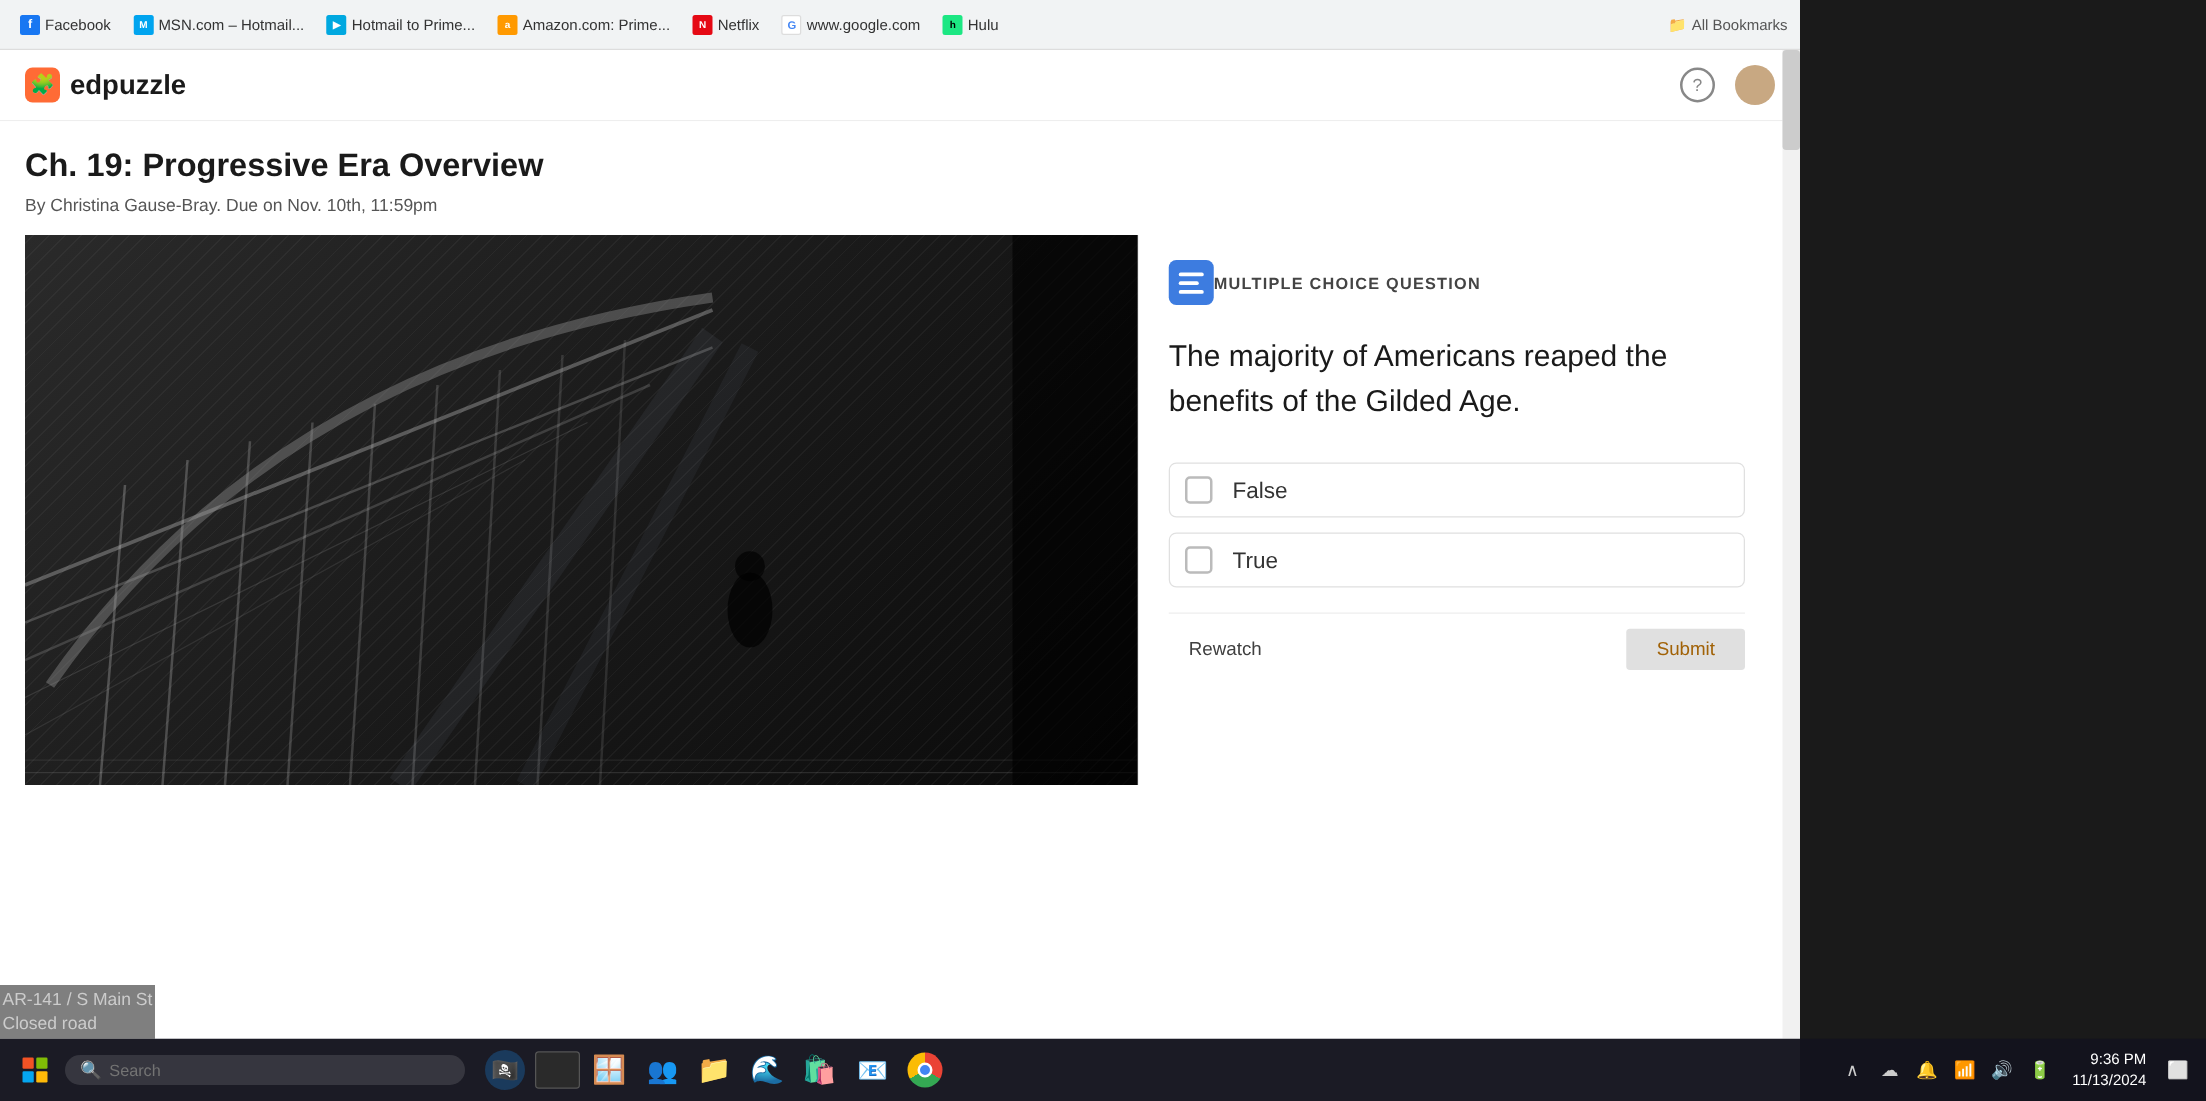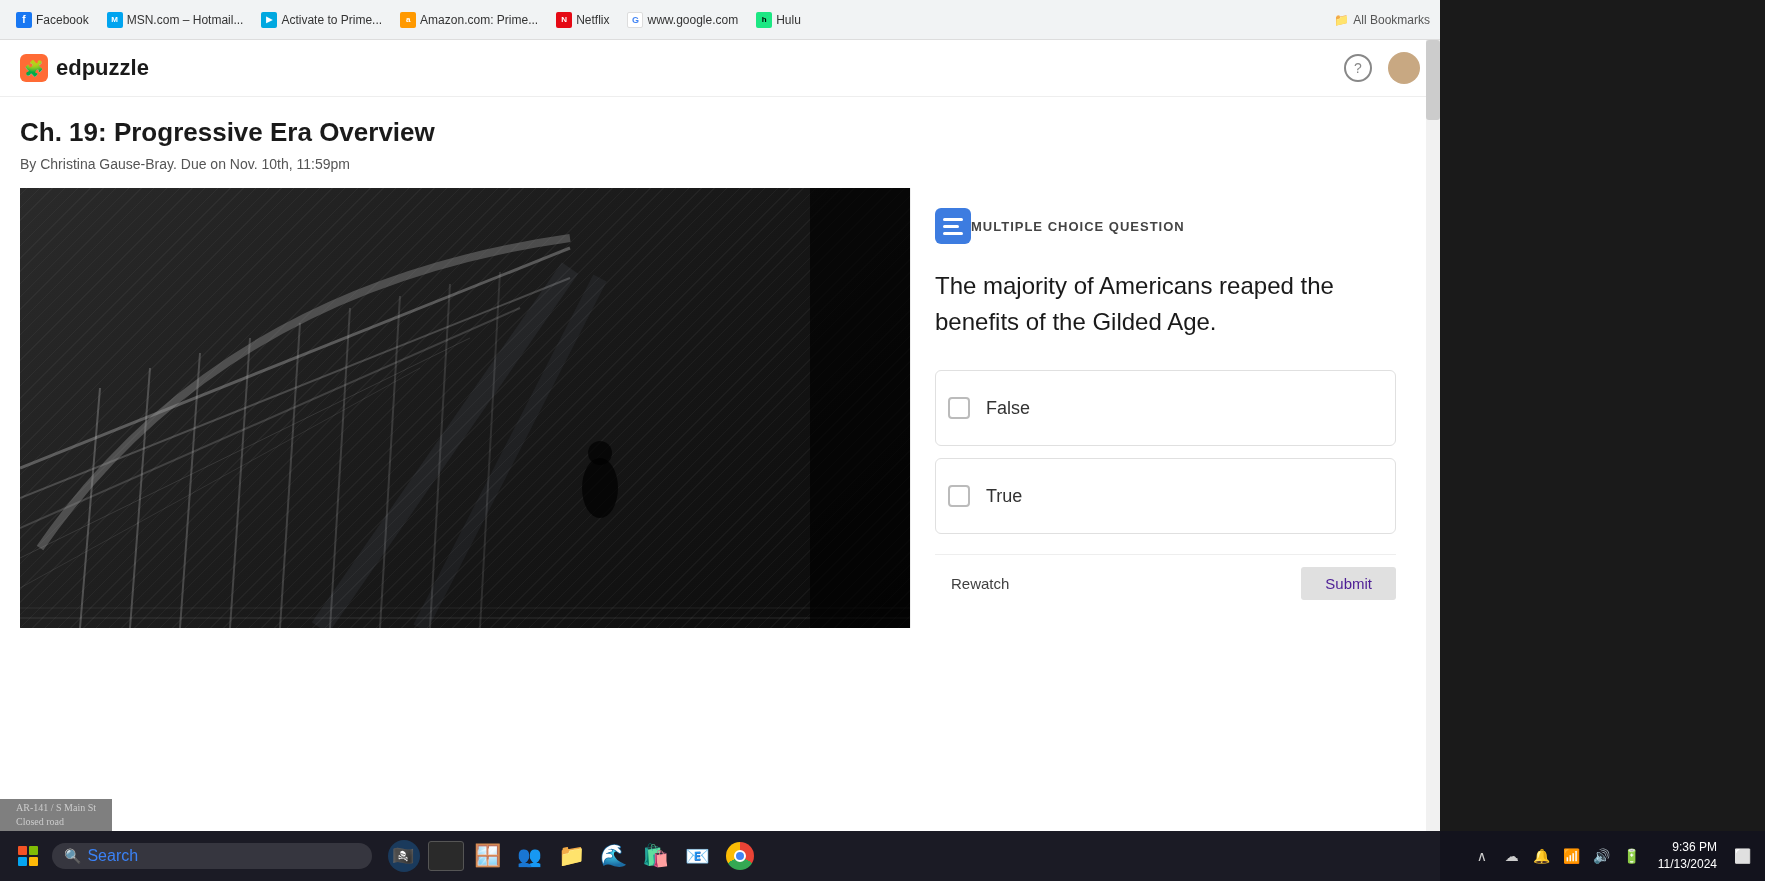--- a/index.html
+++ b/index.html
@@ -256,21 +256,21 @@
       font-size: 24px;
       color: #1a1a1a;
       line-height: 1.5;
       margin-bottom: 30px;
     }
 
     .answer-option {
       display: flex;
       align-items: center;
       gap: 16px;
-      padding: 26px 12px;
+      padding: 10px 12px;
       border: 1px solid #e0e0e0;
       border-radius: 6px;
       margin-bottom: 12px;
       cursor: pointer;
       background: white;
     }
 
     .radio-box {
       width: 22px;
       height: 22px;
@@ -298,21 +298,21 @@
       border: none;
       color: #404040;
       font-size: 15px;
       cursor: pointer;
       padding: 8px 16px;
     }
 
     .submit-btn {
       background: #e0e0e0;
       border: none;
-      color: #4c1d95;
+      color: #a16207;
       font-size: 15px;
       cursor: pointer;
       padding: 8px 24px;
       border-radius: 3px;
     }
 
     
     .activate-windows {
       position: absolute;
       bottom: 80px;
@@ -391,22 +391,22 @@
       width: 320px;
       cursor: pointer;
     }
 
     .search-icon-tb {
       color: #aaa;
       font-size: 14px;
     }
 
     .search-text-tb {
-      color: #3b82f6;
-      font-size: 16px;
+      color: #737373;
+      font-size: 13px;
     }
 
     .taskbar-icons {
       display: flex;
       align-items: center;
       gap: 2px;
       margin-left: 8px;
     }
 
     .tb-icon {
@@ -535,21 +535,21 @@
       <span>Facebook</span>
     </div>
 
     <div class="bookmark-item">
       <span class="bookmark-icon msn-icon">M</span>
       <span>MSN.com – Hotmail...</span>
     </div>
 
     <div class="bookmark-item">
       <span class="bookmark-icon prime-icon">▶</span>
-      <span>Activate to Prime...</span>
+      <span>Hotmail to Prime...</span>
     </div>
 
     <div class="bookmark-item">
       <span class="bookmark-icon amazon-icon">a</span>
       <span>Amazon.com: Prime...</span>
     </div>
 
     <div class="bookmark-item">
       <span class="bookmark-icon netflix-icon">N</span>
       <span>Netflix</span>
@@ -667,21 +667,21 @@
   <div class="scrollbar">
     <div class="scrollbar-thumb"></div>
   </div>
 
 </div>
 
 <div class="right-area"></div>
 
 <div class="taskbar">
 
-  <div style="position:absolute; bottom:50px; left:0; color:#ccc; font-size:10px; padding:2px 16px; background:rgba(0,0,0,0.5); line-height:1.4; z-index:200;font-family:Liberation Serif, serif;">
+  <div style="position:absolute; bottom:50px; left:0; color:#ccc; font-size:14px; padding:2px 2px; background:rgba(0,0,0,0.5); line-height:1.4; z-index:200;">
     <div>AR-141 / S Main St</div>
     <div>Closed road</div>
   </div>
 
   <div class="windows-btn">
     <div class="windows-logo">
       <div class="win-square win-sq1"></div>
       <div class="win-square win-sq2"></div>
       <div class="win-square win-sq3"></div>
       <div class="win-square win-sq4"></div>

